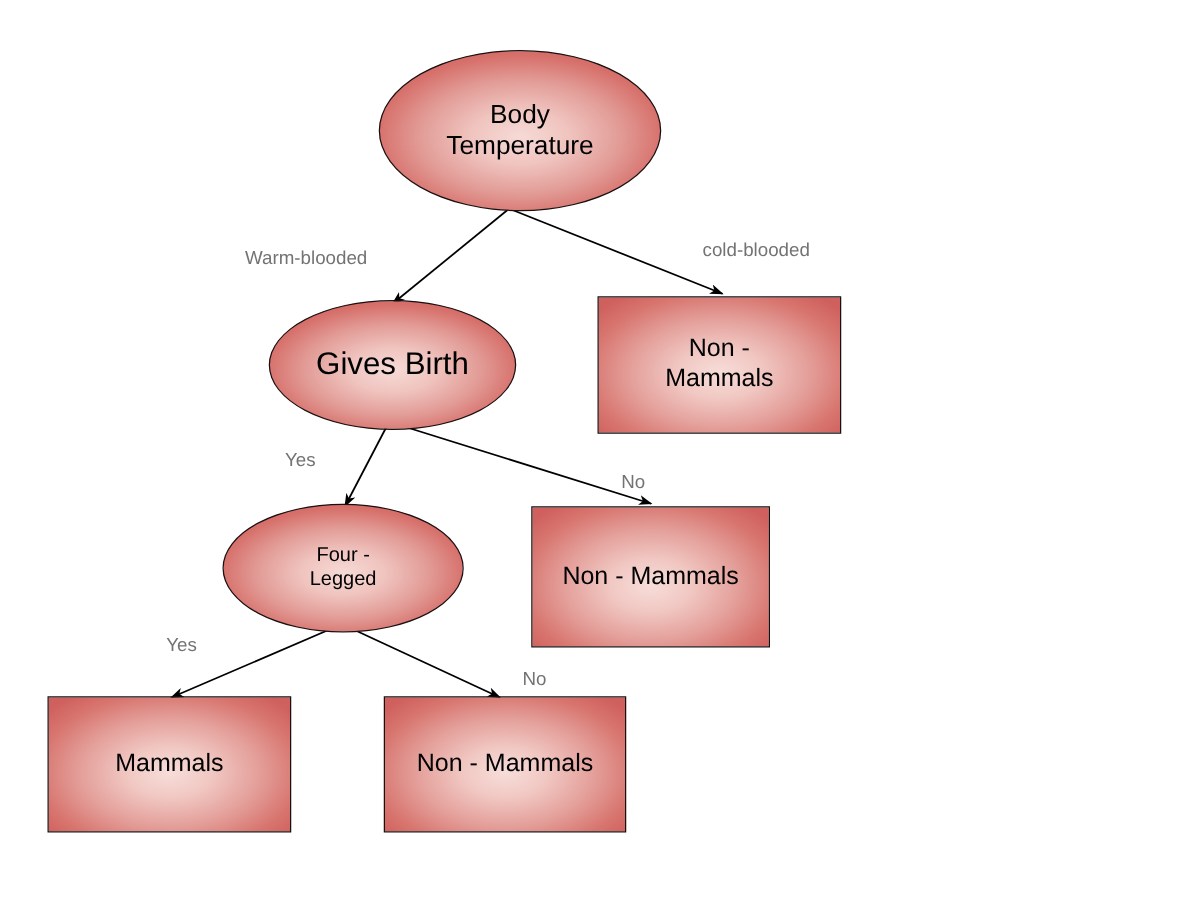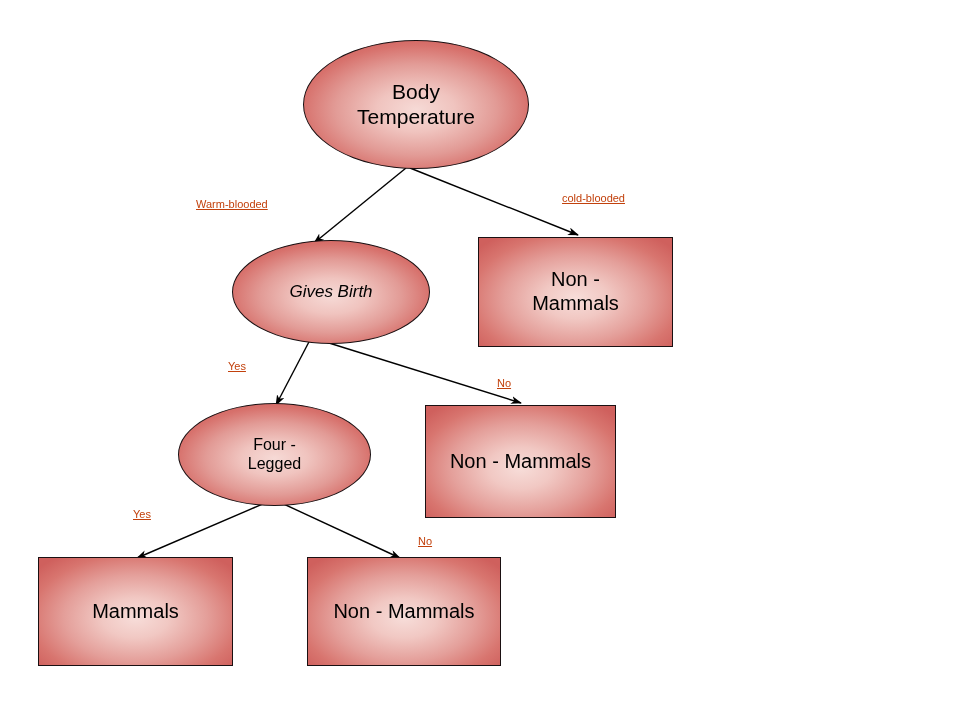--- a/index.html
+++ b/index.html
@@ -52,25 +52,24 @@
     background: radial-gradient(ellipse 66% 72% at 50% 56%,
                 #f7ddd9 0%,
                 #f1c8c3 26%,
                 #e49f9a 56%,
                 #d8756f 82%,
                 #cf605d 100%);
     text-align: center;
   }
   .edge-label {
     position: absolute;
-    color: #c2410c;
-    font-size: 11px;
+    color: #737373;
+    font-size: 15px;
     line-height: 1;
     white-space: nowrap;
-    text-decoration: underline;
   }
 </style>
 </head>
 <body>
 
 <div id="canvas">
 
   <svg id="edge-layer" viewBox="0 0 960 720">
     <defs>
       <marker id="arrowhead" markerWidth="11" markerHeight="8" refX="10" refY="4" orient="auto" markerUnits="userSpaceOnUse">
@@ -83,21 +82,21 @@
         <line x1="311" y1="338" x2="276" y2="405" stroke="#000000" stroke-width="1.4" marker-end="url(#arrowhead)"></line>
         <line x1="313" y1="338" x2="521" y2="403" stroke="#000000" stroke-width="1.4" marker-end="url(#arrowhead)"></line>
         <line x1="272" y1="500" x2="137" y2="558" stroke="#000000" stroke-width="1.4" marker-end="url(#arrowhead)"></line>
         <line x1="275" y1="500" x2="400" y2="558" stroke="#000000" stroke-width="1.4" marker-end="url(#arrowhead)"></line>
       </g>
   </svg>
 
   <div id="node-layer">
       <div class="node node-ellipse" style="left: 303px; top: 40px; width: 226px; height: 129px; font-size: 21px;">Body
 Temperature</div>
-      <div class="node node-ellipse" style="left: 232px; top: 240px; width: 198px; height: 104px; font-size: 17px; font-style: italic;">Gives Birth</div>
+      <div class="node node-ellipse" style="left: 215px; top: 240px; width: 198px; height: 104px; font-size: 25px;">Gives Birth</div>
       <div class="node node-rect" style="left: 478px; top: 237px; width: 195px; height: 110px; font-size: 20px;">Non -
 Mammals</div>
       <div class="node node-ellipse" style="left: 178px; top: 403px; width: 193px; height: 103px; font-size: 16px;">Four -
 Legged</div>
       <div class="node node-rect" style="left: 425px; top: 405px; width: 191px; height: 113px; font-size: 20px;">Non - Mammals</div>
       <div class="node node-rect" style="left: 38px; top: 557px; width: 195px; height: 109px; font-size: 20px;">Mammals</div>
       <div class="node node-rect" style="left: 307px; top: 557px; width: 194px; height: 109px; font-size: 20px;">Non - Mammals</div>
     </div>
   <div id="label-layer">
       <div class="edge-label" style="left: 196px; top: 199px;">Warm-blooded</div>

